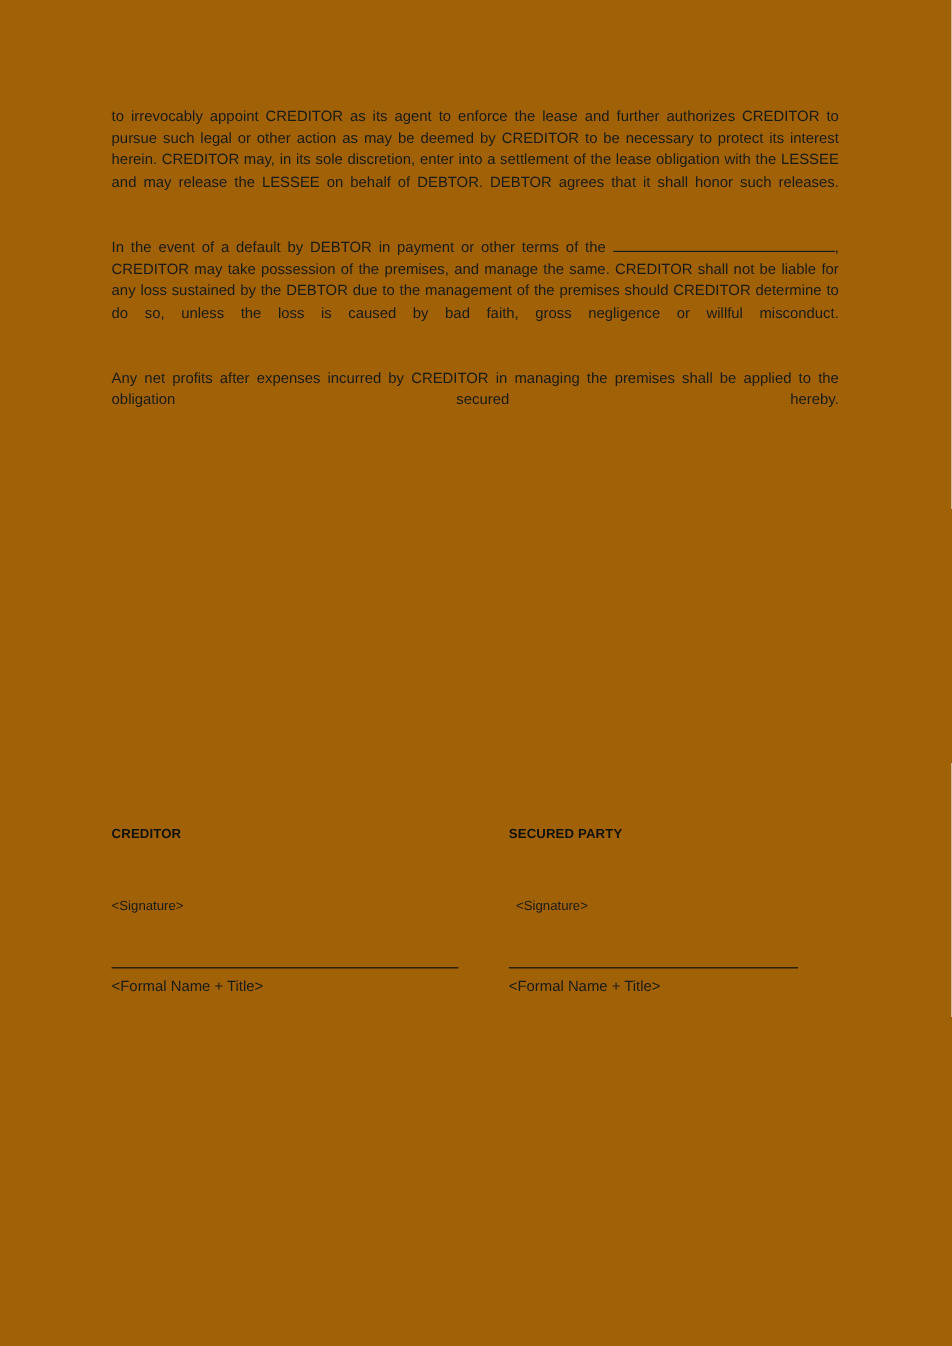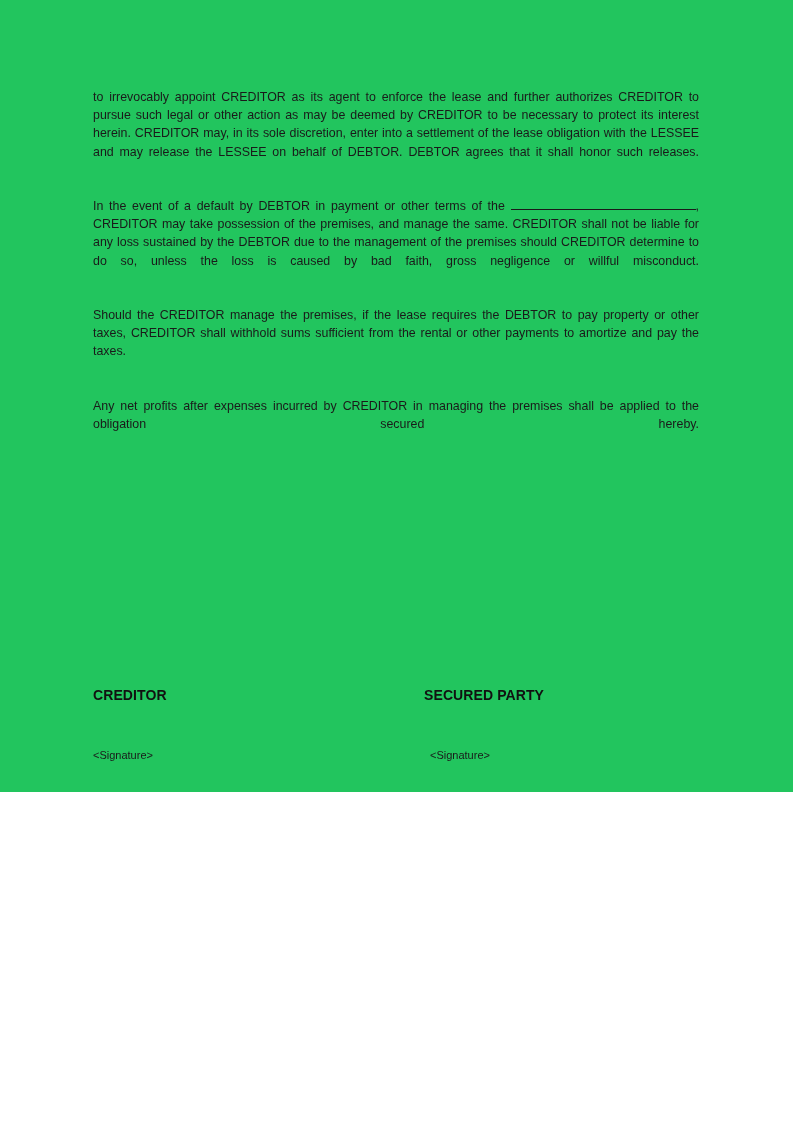--- a/index.html
+++ b/index.html
@@ -11,22 +11,22 @@
     width: 793px;
     height: 1122px;
     font-family: "Liberation Sans", sans-serif;
     color: #1a1a1a;
     -webkit-font-smoothing: antialiased;
   }
 
   .page {
     position: relative;
     width: 793px;
-    height: 792px;
-    background: #22c55e;
+    height: 1122px;
+    background: #a16207;
     overflow: hidden;
   }
 
   .content {
     position: absolute;
     left: 93px;
     top: 88px;
     width: 606px;
   }
 
@@ -92,21 +92,21 @@
     position: absolute;
     left: 0px;
     width: 290px;
   }
   .col-right {
     position: absolute;
     left: 331px;
     width: 275px;
   }
   .sig-title {
-    font-size: 14px;
+    font-size: 11px;
     font-weight: bold;
     line-height: 18.2px;
     color: #111111;
     letter-spacing: 0.1px;
   }
   .sig-placeholder {
     font-size: 11px;
     line-height: 18.2px;
     color: #1a1a1a;
   }
@@ -153,21 +153,20 @@
 <body>
 
 <div class="page">
 
   <div class="content">
 
     <p class="para">to irrevocably appoint CREDITOR as its agent to enforce the lease and further authorizes CREDITOR to pursue such legal or other action as may be deemed by CREDITOR to be necessary to protect its interest herein. CREDITOR may, in its sole discretion, enter into a settlement of the lease obligation with the LESSEE and may release the LESSEE on behalf of DEBTOR. DEBTOR agrees that it shall honor such releases.</p>
 
     <p class="para"><span>In the event of a default by DEBTOR in payment or other terms of the </span><span class="blank-fill"></span><span>,  CREDITOR may take possession of the premises, and manage the same. CREDITOR shall not be liable for any loss sustained by the DEBTOR due to the management of the premises should CREDITOR determine to do so, unless the loss is caused by bad faith, gross negligence or willful misconduct.</span></p>
 
-    <p class="para">Should the CREDITOR manage the premises, if the lease requires the DEBTOR to pay property or other taxes, CREDITOR shall withhold sums sufficient from the rental or other payments to amortize and pay the taxes.</p>
 
     <p class="para">Any net profits after expenses incurred by CREDITOR in managing the premises shall be applied to the obligation secured hereby.</p>
 
 
     <div class="spacer-55"></div>
 
 
     <div class="spacer-28"></div>
 
 

